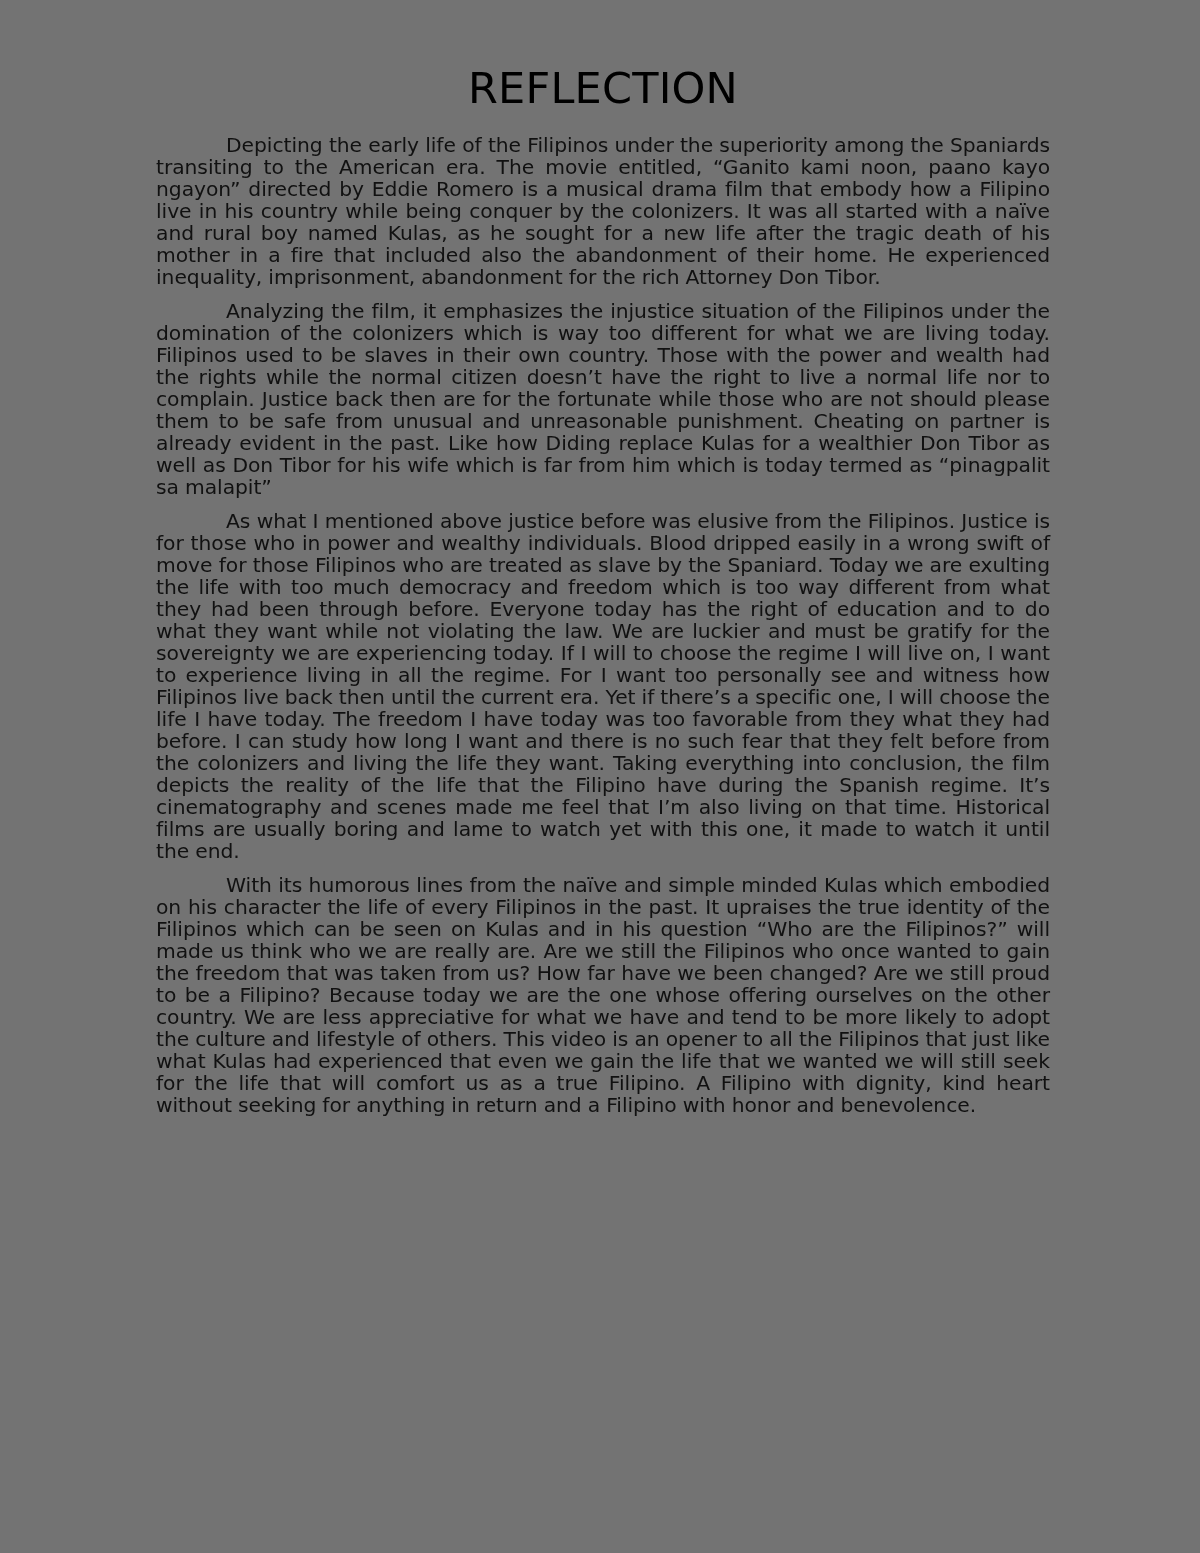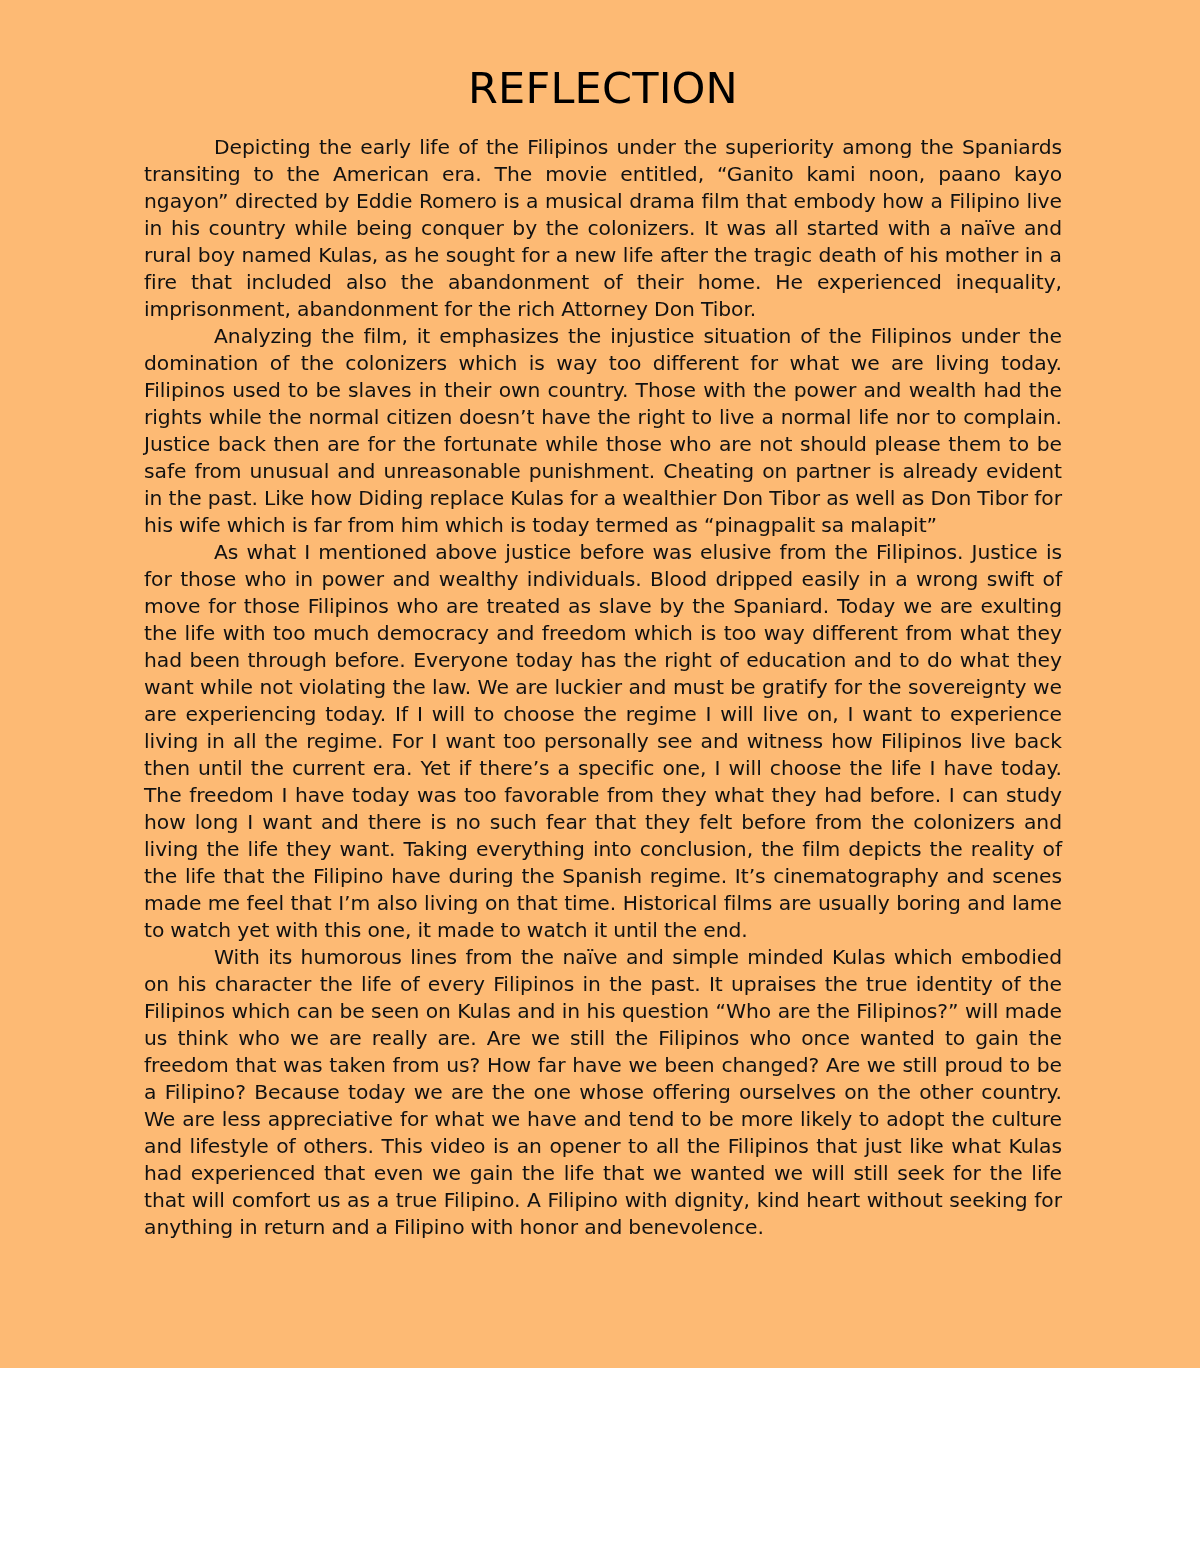--- a/index.html
+++ b/index.html
@@ -8,46 +8,46 @@
     background: #ffffff;
   }
   body {
     font-family: "DejaVu Sans", "Liberation Sans", sans-serif;
     color: #000000;
     -webkit-font-smoothing: none;
   }
   .page {
     position: relative;
     width: 1200px;
-    height: 1368px;
-    background: #fdba74;
+    height: 1553px;
+    background: #737373;
     overflow: hidden;
     box-sizing: border-box;
   }
   .doc-body {
     position: absolute;
     left: 144px;
     top: 64px;
     width: 918px;
   }
   .doc-title {
     font-size: 43px;
     line-height: 1.12;
     font-weight: 400;
     text-align: center;
     letter-spacing: 0.2px;
     margin: 0 0 22px 0;
     color: #000000;
   }
   .para {
     font-size: 20.3px;
-    line-height: 27px;
+    line-height: 22px;
     text-align: justify;
     text-justify: inter-word;
-    margin: 0;
+    margin: 12px;
     text-indent: 70px;
     color: #111111;
     word-spacing: -0.3px;
     letter-spacing: -0.05px;
     hyphens: none;
   }
 </style>
 </head>
 <body>
 

